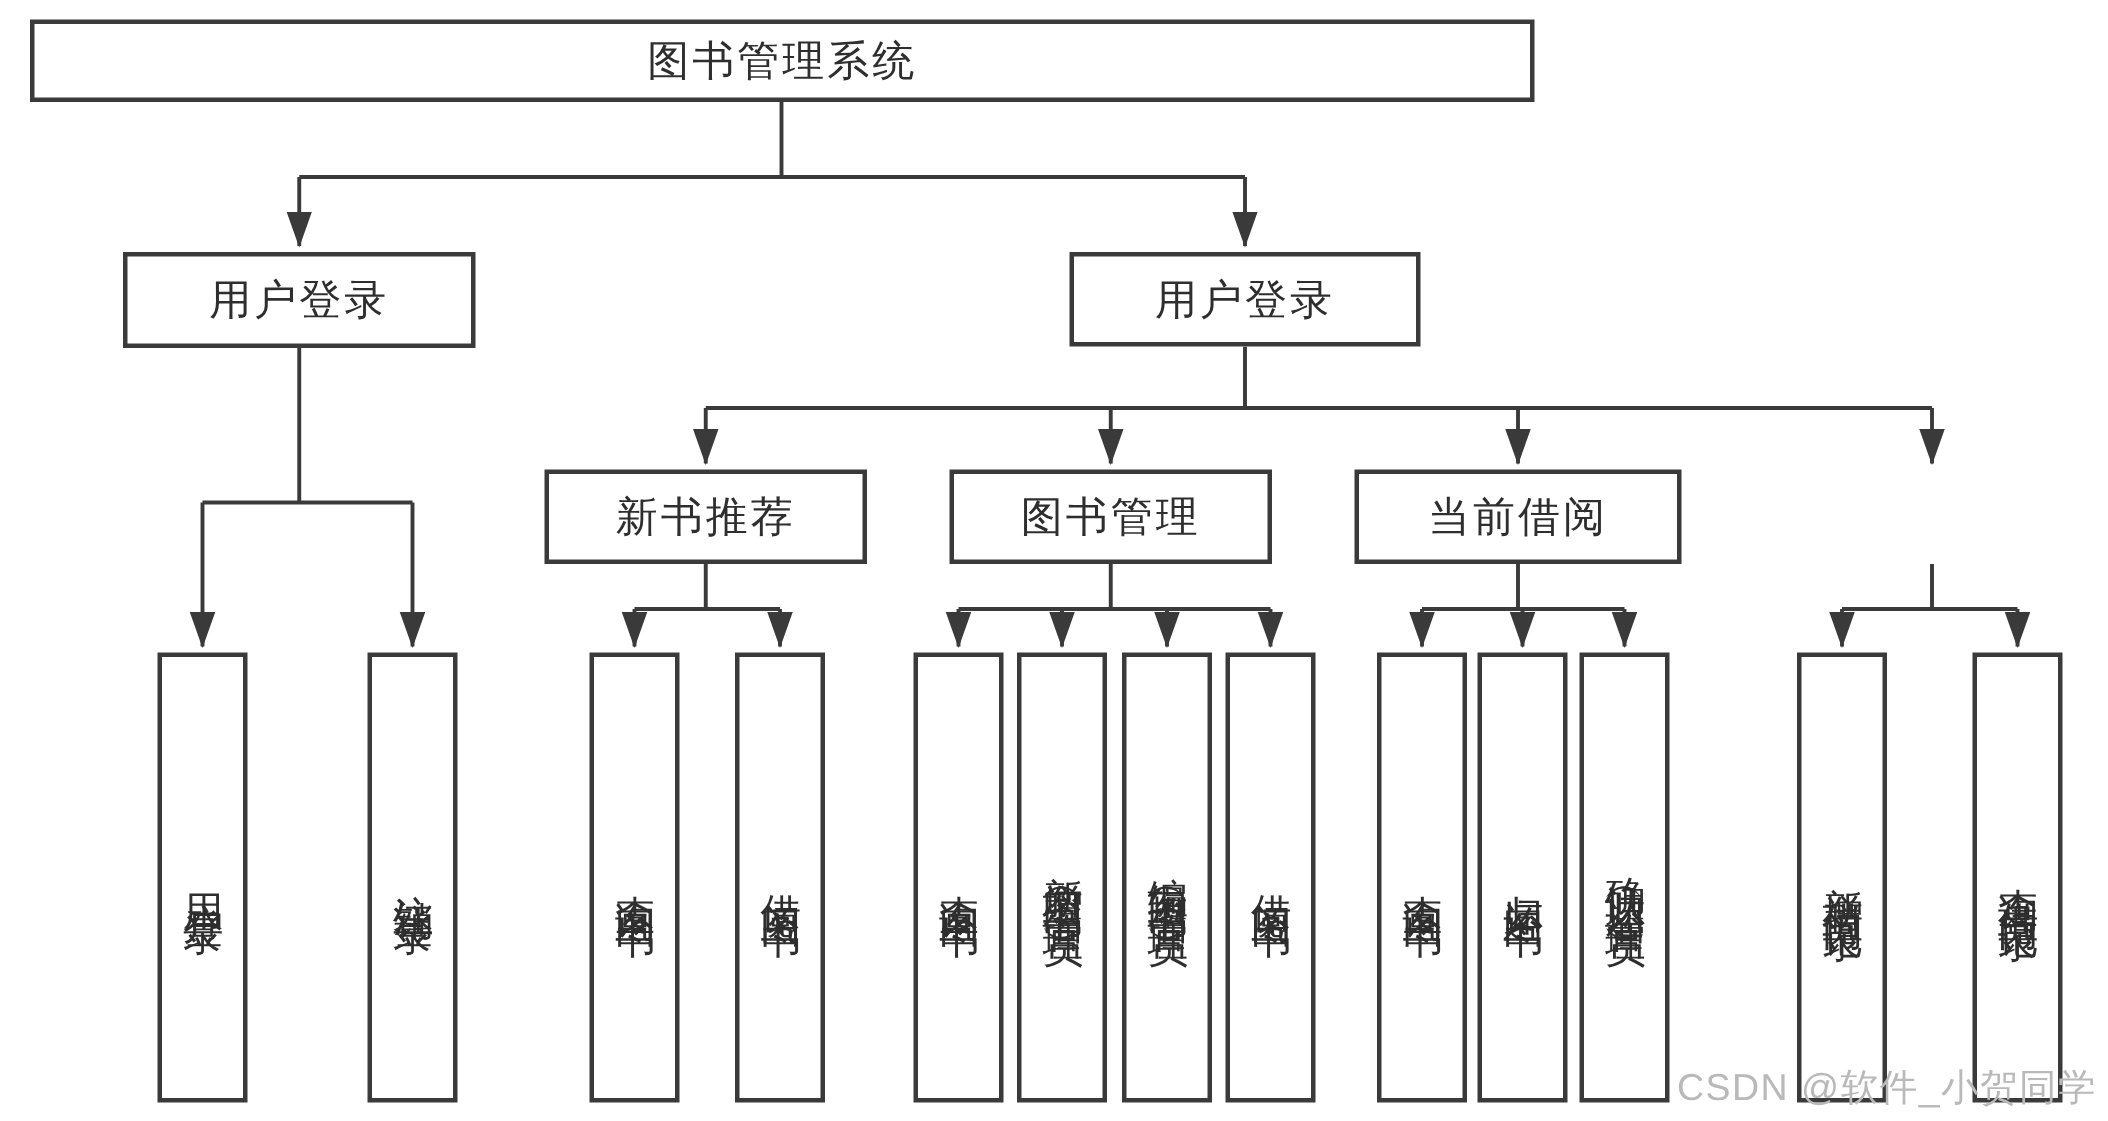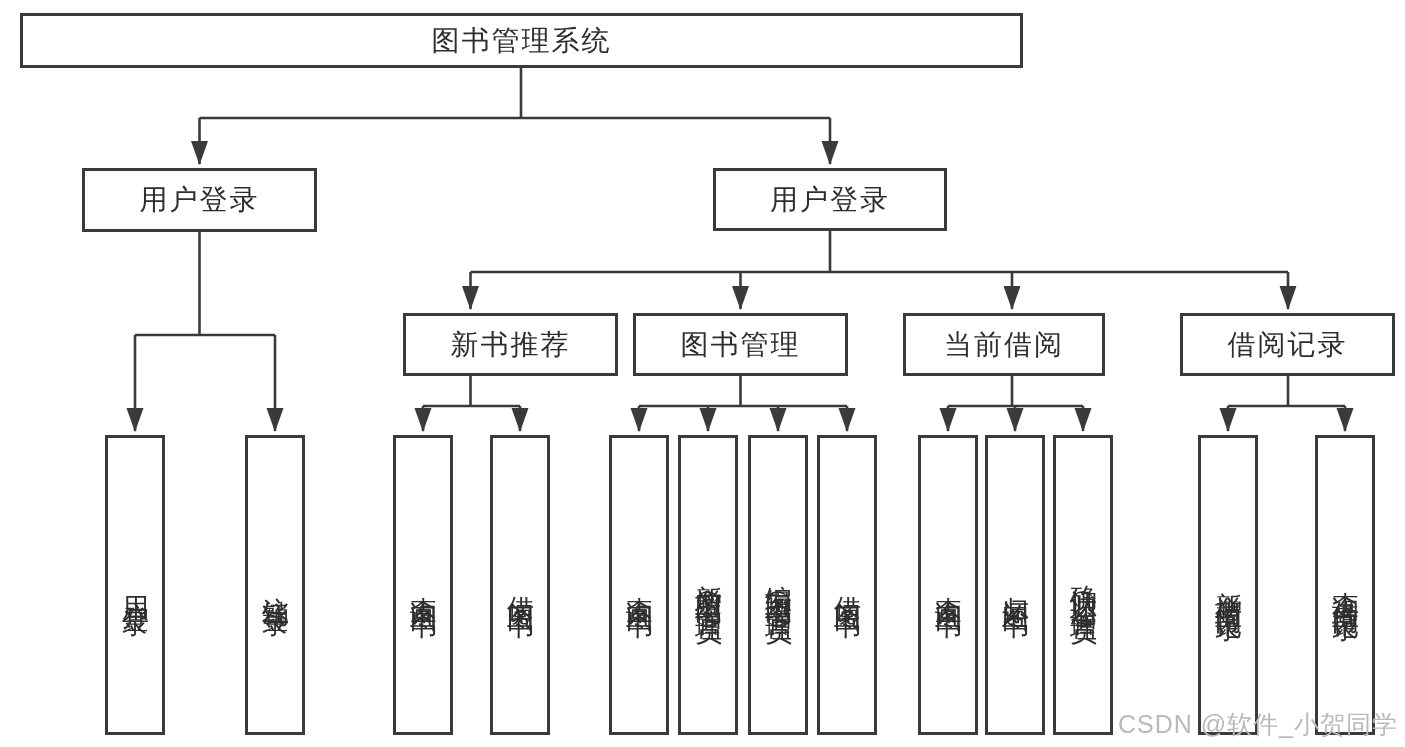--- a/index.html
+++ b/index.html
@@ -104,24 +104,23 @@
 
     <path class="link" d="M1228,406 V431" marker-end="url(#arrow)"></path>
     <path class="link" d="M1345,406 V431" marker-end="url(#arrow)"></path>
   </svg>
 
   <div class="box hbox" style="left:20px; top:13px; width:1003px; height:55px;">图书管理系统</div>
 
   <div class="box hbox" style="left:82px; top:168px; width:235px; height:64px;">用户登录</div>
   <div class="box hbox" style="left:713px; top:168px; width:234px; height:63px;">用户登录</div>
 
-  <div class="box hbox" style="left:363px; top:313px; width:215px; height:63px;margin-left:40px;">新书推荐</div>
+  <div class="box hbox" style="left:363px; top:313px; width:215px; height:63px;">新书推荐</div>
   <div class="box hbox" style="left:633px; top:313px; width:215px; height:63px;">图书管理</div>
-  <div class="box hbox" style="left:903px; top:313px; width:202px; height:63px;">当前借阅</div>
-  <div class="box hbox" style="left:1180px; top:313px; width:215px; height:63px;">借阅记录</div>
+  <div class="box hbox" style="left:903px; top:313px; width:218px; height:63px;">当前借阅</div>
 
   <div class="box vbox" style="left:105px; top:435px; width:60px; height:300px;">
     <span class="vtext">用户登录</span>
   </div>
   <div class="box vbox" style="left:245px; top:435px; width:60px; height:300px;">
     <span class="vtext">注销登录</span>
   </div>
 
   <div class="box vbox" style="left:393px; top:435px; width:60px; height:300px;">
     <span class="vtext">查询图书</span>

